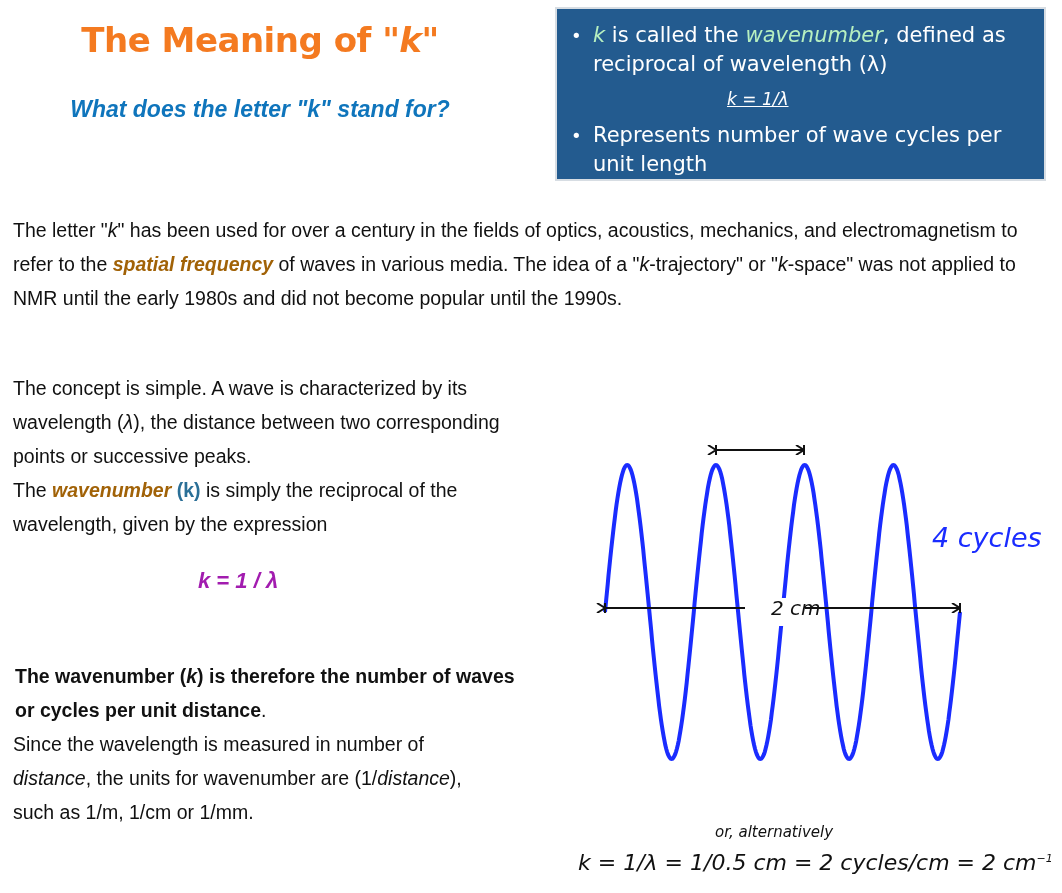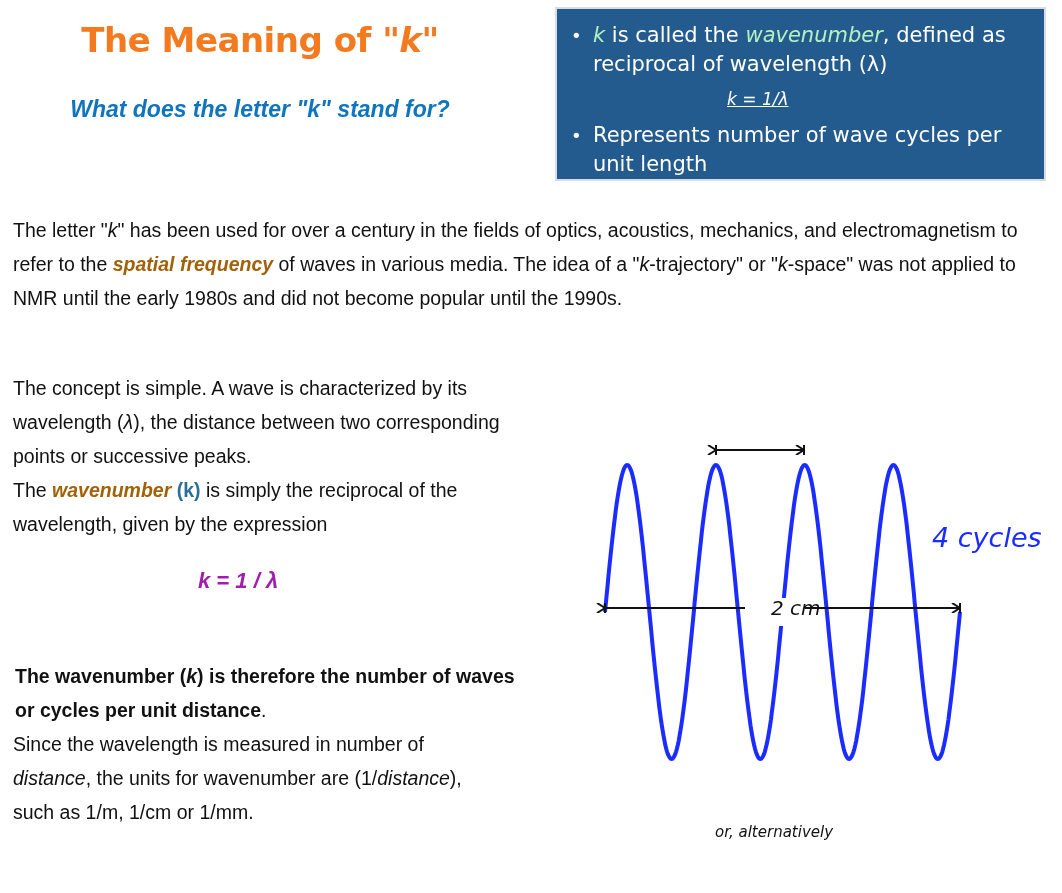--- a/index.html
+++ b/index.html
@@ -74,13 +74,14 @@
 
     <path id="wavepath" fill="none" stroke="#1a2cff" stroke-width="4" d="M45.0,242.0L45.9,232.8L46.8,223.6L47.7,214.5L48.5,205.4L49.4,196.6L50.3,187.9L51.2,179.4L52.1,171.2L53.0,163.2L53.9,155.6L54.8,148.3L55.6,141.4L56.5,134.8L57.4,128.7L58.3,123.1L59.2,117.9L60.1,113.2L61.0,109.0L61.9,105.3L62.8,102.2L63.6,99.6L64.5,97.6L65.4,96.2L66.3,95.3L67.2,95.0L68.1,95.3L69.0,96.2L69.8,97.6L70.7,99.6L71.6,102.2L72.5,105.3L73.4,109.0L74.3,113.2L75.2,117.9L76.1,123.1L77.0,128.7L77.8,134.8L78.7,141.4L79.6,148.3L80.5,155.6L81.4,163.2L82.3,171.2L83.2,179.4L84.0,187.9L84.9,196.6L85.8,205.4L86.7,214.5L87.6,223.6L88.5,232.8L89.4,242.0L90.3,251.2L91.2,260.4L92.0,269.5L92.9,278.6L93.8,287.4L94.7,296.1L95.6,304.6L96.5,312.8L97.4,320.8L98.3,328.4L99.1,335.7L100.0,342.6L100.9,349.2L101.8,355.3L102.7,360.9L103.6,366.1L104.5,370.8L105.3,375.0L106.2,378.7L107.1,381.8L108.0,384.4L108.9,386.4L109.8,387.8L110.7,388.7L111.6,389.0L112.5,388.7L113.3,387.8L114.2,386.4L115.1,384.4L116.0,381.8L116.9,378.7L117.8,375.0L118.7,370.8L119.5,366.1L120.4,360.9L121.3,355.3L122.2,349.2L123.1,342.6L124.0,335.7L124.9,328.4L125.8,320.8L126.7,312.8L127.5,304.6L128.4,296.1L129.3,287.4L130.2,278.6L131.1,269.5L132.0,260.4L132.9,251.2L133.8,242.0L134.6,232.8L135.5,223.6L136.4,214.5L137.3,205.4L138.2,196.6L139.1,187.9L140.0,179.4L140.9,171.2L141.7,163.2L142.6,155.6L143.5,148.3L144.4,141.4L145.3,134.8L146.2,128.7L147.1,123.1L147.9,117.9L148.8,113.2L149.7,109.0L150.6,105.3L151.5,102.2L152.4,99.6L153.3,97.6L154.2,96.2L155.1,95.3L155.9,95.0L156.8,95.3L157.7,96.2L158.6,97.6L159.5,99.6L160.4,102.2L161.3,105.3L162.2,109.0L163.0,113.2L163.9,117.9L164.8,123.1L165.7,128.7L166.6,134.8L167.5,141.4L168.4,148.3L169.3,155.6L170.1,163.2L171.0,171.2L171.9,179.4L172.8,187.9L173.7,196.6L174.6,205.4L175.5,214.5L176.3,223.6L177.2,232.8L178.1,242.0L179.0,251.2L179.9,260.4L180.8,269.5L181.7,278.6L182.6,287.4L183.5,296.1L184.3,304.6L185.2,312.8L186.1,320.8L187.0,328.4L187.9,335.7L188.8,342.6L189.7,349.2L190.5,355.3L191.4,360.9L192.3,366.1L193.2,370.8L194.1,375.0L195.0,378.7L195.9,381.8L196.8,384.4L197.7,386.4L198.5,387.8L199.4,388.7L200.3,389.0L201.2,388.7L202.1,387.8L203.0,386.4L203.9,384.4L204.8,381.8L205.6,378.7L206.5,375.0L207.4,370.8L208.3,366.1L209.2,360.9L210.1,355.3L211.0,349.2L211.8,342.6L212.7,335.7L213.6,328.4L214.5,320.8L215.4,312.8L216.3,304.6L217.2,296.1L218.1,287.4L218.9,278.6L219.8,269.5L220.7,260.4L221.6,251.2L222.5,242.0L223.4,232.8L224.3,223.6L225.2,214.5L226.1,205.4L226.9,196.6L227.8,187.9L228.7,179.4L229.6,171.2L230.5,163.2L231.4,155.6L232.3,148.3L233.2,141.4L234.0,134.8L234.9,128.7L235.8,123.1L236.7,117.9L237.6,113.2L238.5,109.0L239.4,105.3L240.3,102.2L241.1,99.6L242.0,97.6L242.9,96.2L243.8,95.3L244.7,95.0L245.6,95.3L246.5,96.2L247.3,97.6L248.2,99.6L249.1,102.2L250.0,105.3L250.9,109.0L251.8,113.2L252.7,117.9L253.6,123.1L254.4,128.7L255.3,134.8L256.2,141.4L257.1,148.3L258.0,155.6L258.9,163.2L259.8,171.2L260.7,179.4L261.5,187.9L262.4,196.6L263.3,205.4L264.2,214.5L265.1,223.6L266.0,232.8L266.9,242.0L267.8,251.2L268.6,260.4L269.5,269.5L270.4,278.6L271.3,287.4L272.2,296.1L273.1,304.6L274.0,312.8L274.9,320.8L275.8,328.4L276.6,335.7L277.5,342.6L278.4,349.2L279.3,355.3L280.2,360.9L281.1,366.1L282.0,370.8L282.9,375.0L283.7,378.7L284.6,381.8L285.5,384.4L286.4,386.4L287.3,387.8L288.2,388.7L289.1,389.0L289.9,388.7L290.8,387.8L291.7,386.4L292.6,384.4L293.5,381.8L294.4,378.7L295.3,375.0L296.2,370.8L297.0,366.1L297.9,360.9L298.8,355.3L299.7,349.2L300.6,342.6L301.5,335.7L302.4,328.4L303.3,320.8L304.1,312.8L305.0,304.6L305.9,296.1L306.8,287.4L307.7,278.6L308.6,269.5L309.5,260.4L310.4,251.2L311.3,242.0L312.1,232.8L313.0,223.6L313.9,214.5L314.8,205.4L315.7,196.6L316.6,187.9L317.5,179.4L318.4,171.2L319.2,163.2L320.1,155.6L321.0,148.3L321.9,141.4L322.8,134.8L323.7,128.7L324.6,123.1L325.4,117.9L326.3,113.2L327.2,109.0L328.1,105.3L329.0,102.2L329.9,99.6L330.8,97.6L331.7,96.2L332.6,95.3L333.4,95.0L334.3,95.3L335.2,96.2L336.1,97.6L337.0,99.6L337.9,102.2L338.8,105.3L339.6,109.0L340.5,113.2L341.4,117.9L342.3,123.1L343.2,128.7L344.1,134.8L345.0,141.4L345.9,148.3L346.8,155.6L347.6,163.2L348.5,171.2L349.4,179.4L350.3,187.9L351.2,196.6L352.1,205.4L353.0,214.5L353.9,223.6L354.7,232.8L355.6,242.0L356.5,251.2L357.4,260.4L358.3,269.5L359.2,278.6L360.1,287.4L360.9,296.1L361.8,304.6L362.7,312.8L363.6,320.8L364.5,328.4L365.4,335.7L366.3,342.6L367.2,349.2L368.1,355.3L368.9,360.9L369.8,366.1L370.7,370.8L371.6,375.0L372.5,378.7L373.4,381.8L374.3,384.4L375.2,386.4L376.0,387.8L376.9,388.7L377.8,389.0L378.7,388.7L379.6,387.8L380.5,386.4L381.4,384.4L382.3,381.8L383.1,378.7L384.0,375.0L384.9,370.8L385.8,366.1L386.7,360.9L387.6,355.3L388.5,349.2L389.3,342.6L390.2,335.7L391.1,328.4L392.0,320.8L392.9,312.8L393.8,304.6L394.7,296.1L395.6,287.4L396.4,278.6L397.3,269.5L398.2,260.4L399.1,251.2L400.0,242.0"></path>
 
     <rect x="185" y="228" width="60" height="28" fill="#fff"></rect>
     <line x1="45" y1="238" x2="185" y2="238" stroke="#111" stroke-width="2" marker-start="url(#ah)"></line>
     <line x1="245" y1="238" x2="400" y2="238" stroke="#111" stroke-width="2" marker-end="url(#ah)"></line>
   </svg>
   <div class="abs diagram-text" style="left:195px; top:226px; font-size:20px;margin-left:16px;">2 cm</div>
   <div class="abs diagram-text" style="left:372px; top:152px; font-size:27px; color:#1a2cff;">4 cycles</div>
   <div class="abs diagram-text" style="left:155px; top:453px; font-size:15px;">or, alternatively</div>
+  <div class="abs diagram-text" style="left:18px; top:480px; font-size:22px;"><span>k = 1/λ = 1/0.5 cm = 2 cycles/cm = 2 cm</span><sup style="font-size:11px;">−1</sup></div>
 </div>
 
 </body></html>

